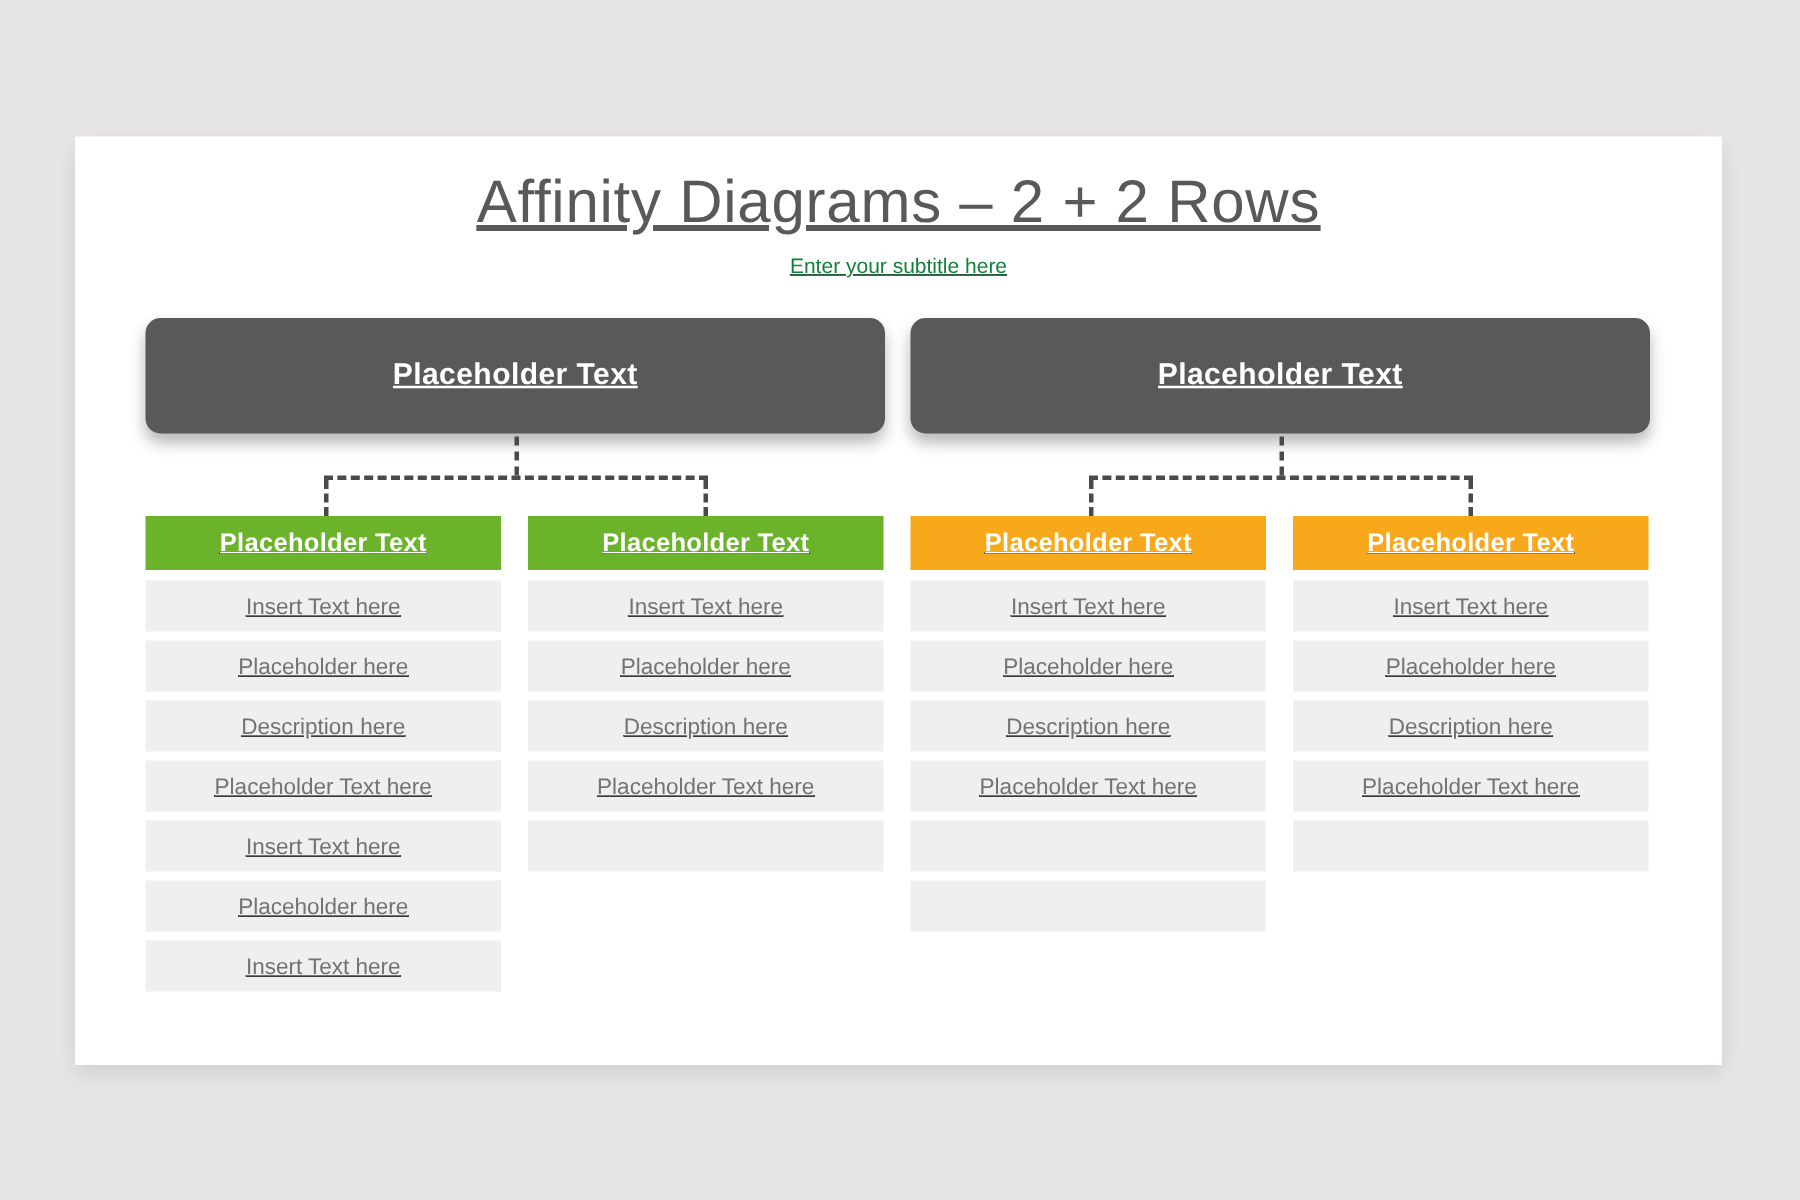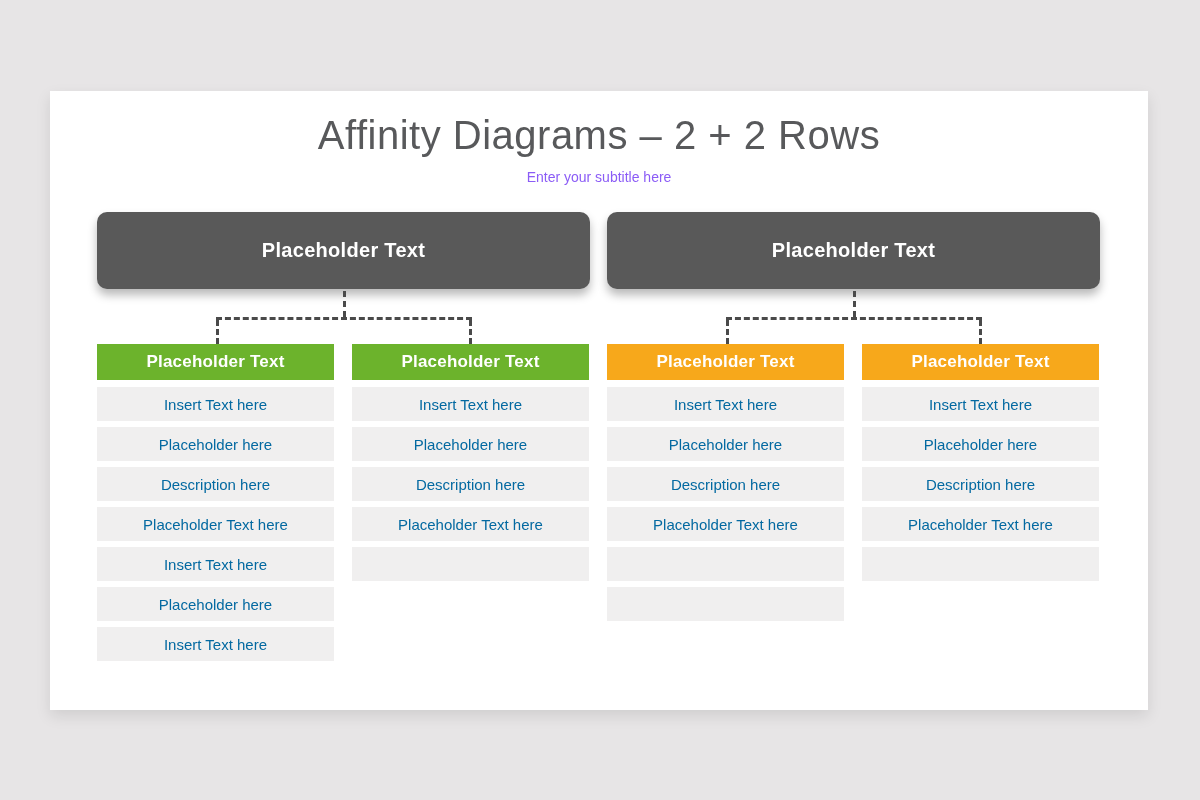--- a/index.html
+++ b/index.html
@@ -1,15 +1,15 @@
 <!DOCTYPE html>
 <html><head>
 <meta charset="utf-8">
 <style>
-  * { box-sizing: border-box; margin: 0; padding: 0; }
+  * { box-sizing: border-box; margin: 0; padding: 0; text-decoration: underline; }
   html, body { width: 1200px; height: 800px; }
   body {
     background: #e7e5e6;
     font-family: "Liberation Sans", "DejaVu Sans", sans-serif;
     position: relative;
     overflow: hidden;
   }
   .slide {
     position: absolute;
     left: 50px; top: 91px;
@@ -20,21 +20,21 @@
   .titles { text-align: center; padding-top: 22px; }
   .title {
     font-size: 40px;
     font-weight: 400;
     color: #58595b;
     letter-spacing: 0.5px;
   }
   .subtitle {
     margin-top: 11px;
     font-size: 14px;
-    color: #8b5cf6;
+    color: #15803d;
   }
   .diagram {
     display: flex;
     gap: 17px;
     padding: 27px 47px 0 47px;
     text-align: right;
   }
   .group { width: 493px; }
   .group-header {
     height: 77px;
@@ -65,21 +65,21 @@
     display: flex;
     align-items: center;
     justify-content: center;
     margin-bottom: 7px;
     letter-spacing: 0.2px;
   }
   .row {
     height: 34px;
     margin-bottom: 6px;
     background: #f0efef;
-    color: #0369a1;
+    color: #737373;
     font-size: 15px;
     display: flex;
     align-items: center;
     justify-content: center;
   }
 </style>
 </head>
 <body>
 
 <div class="slide">

